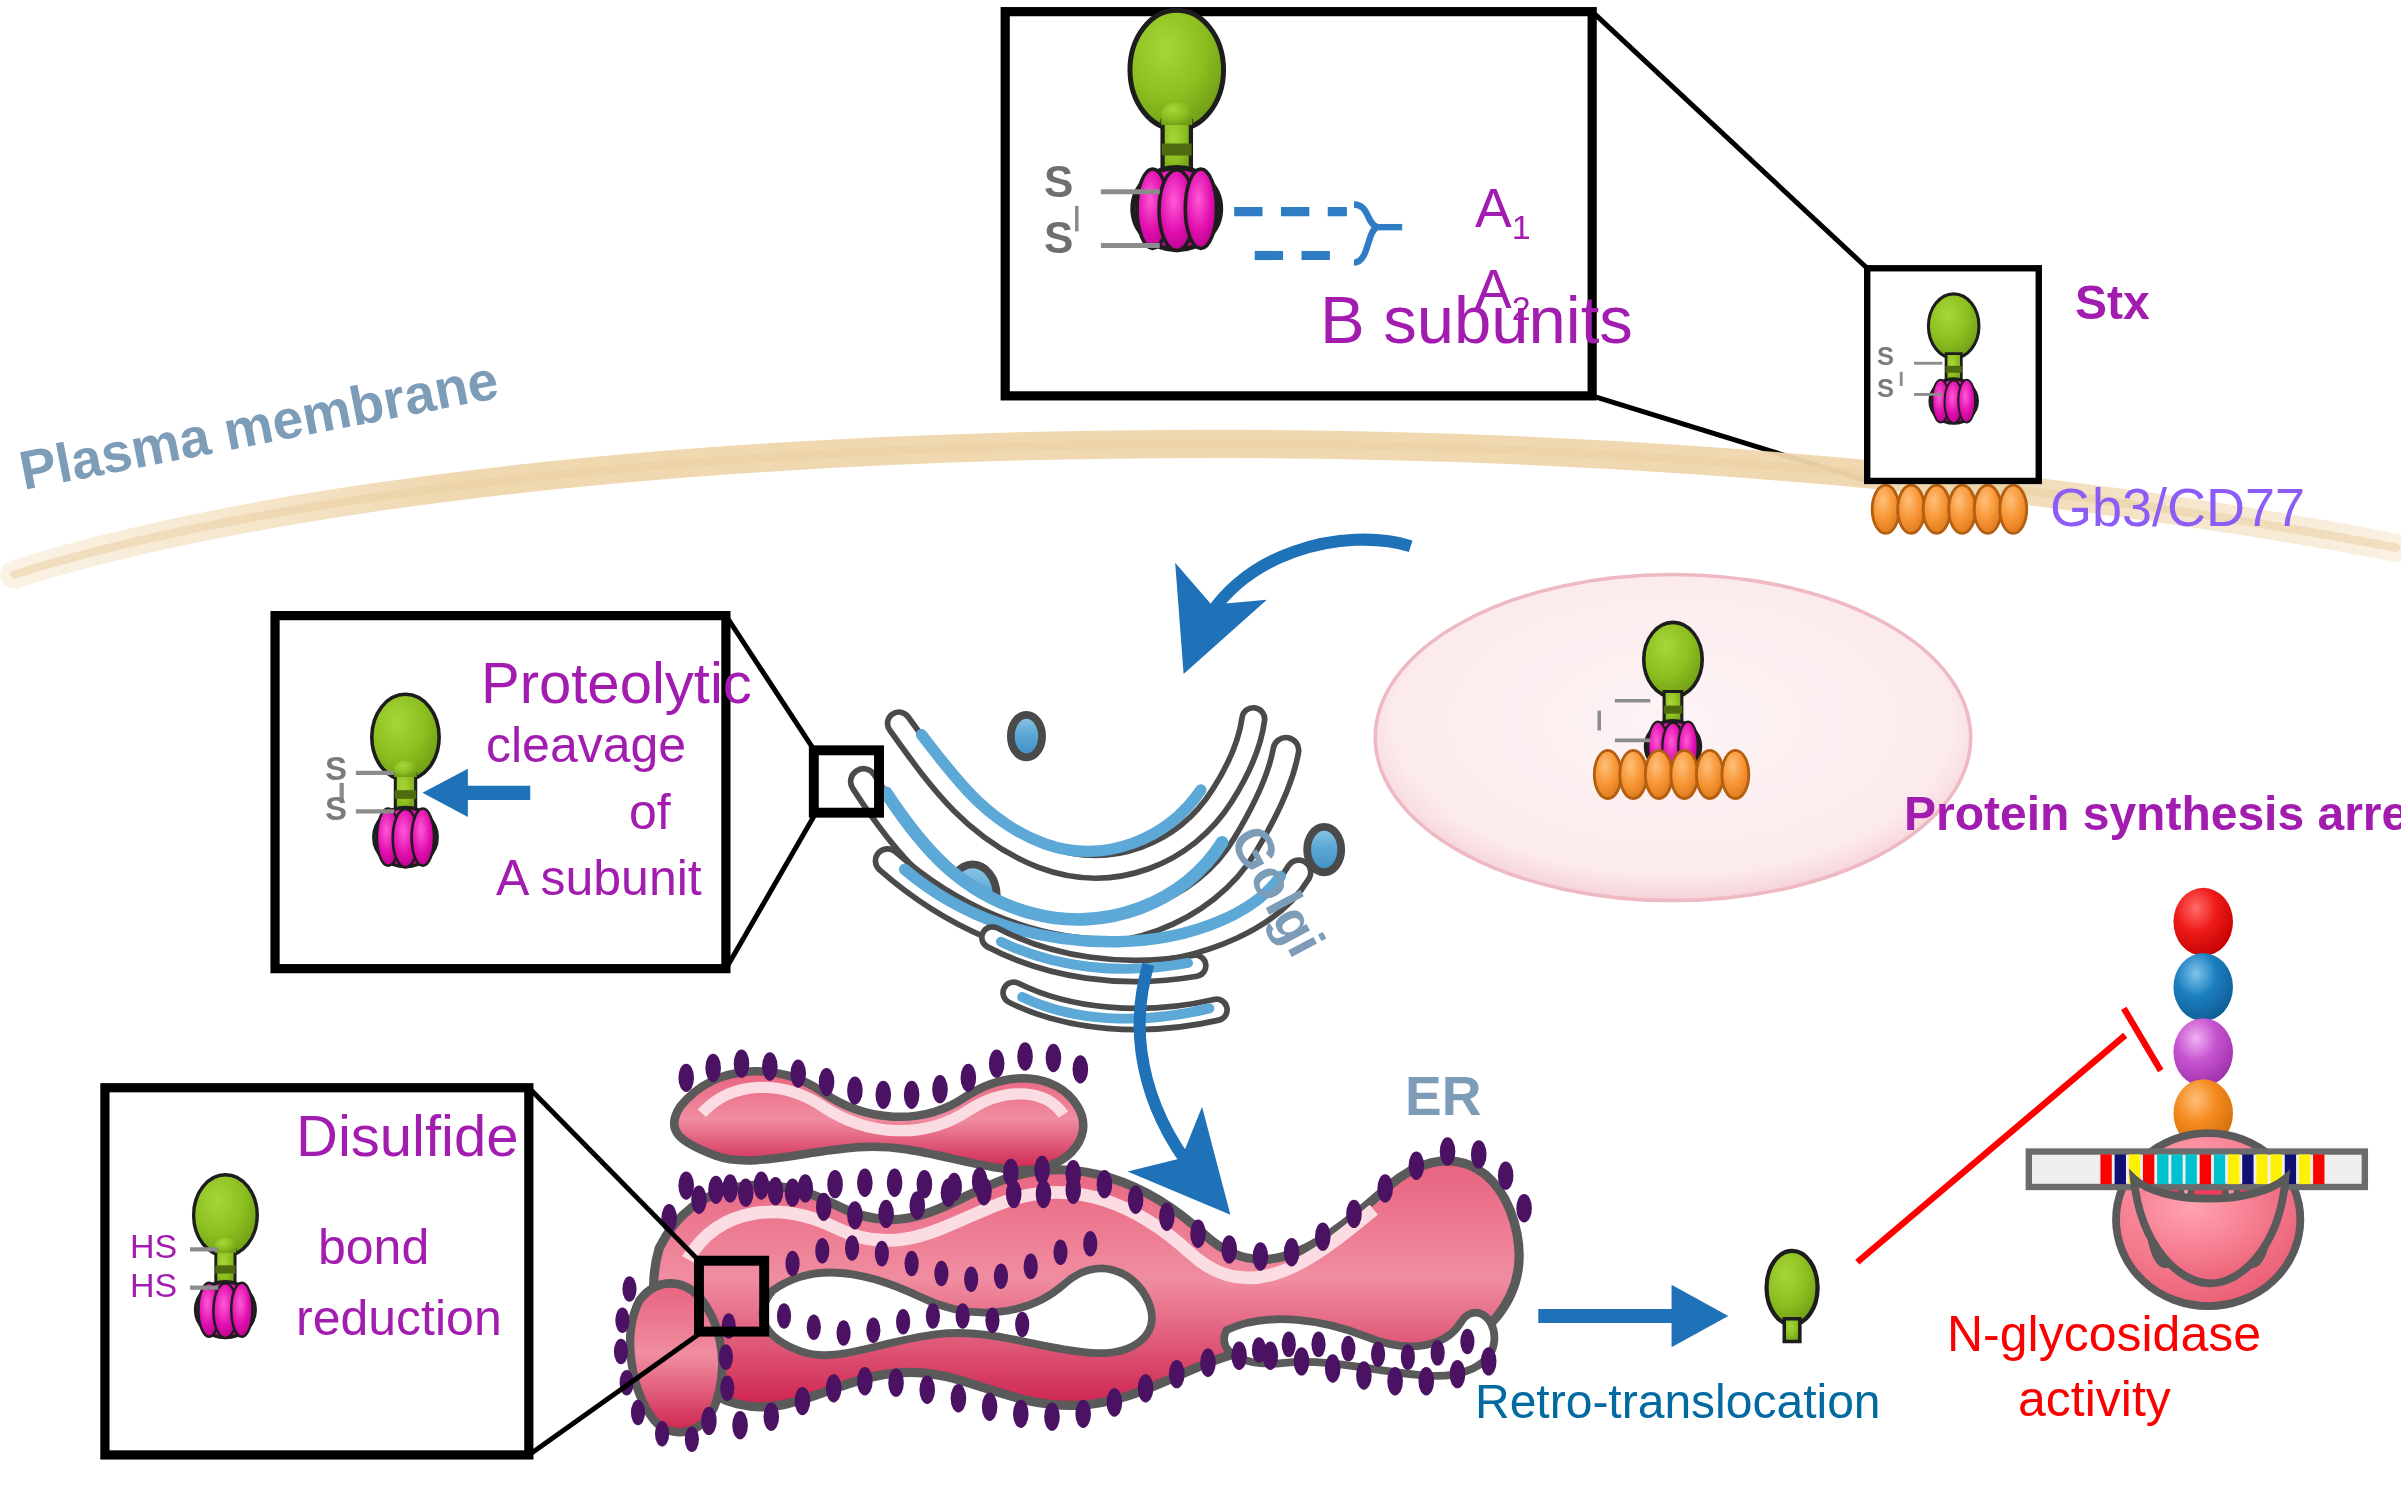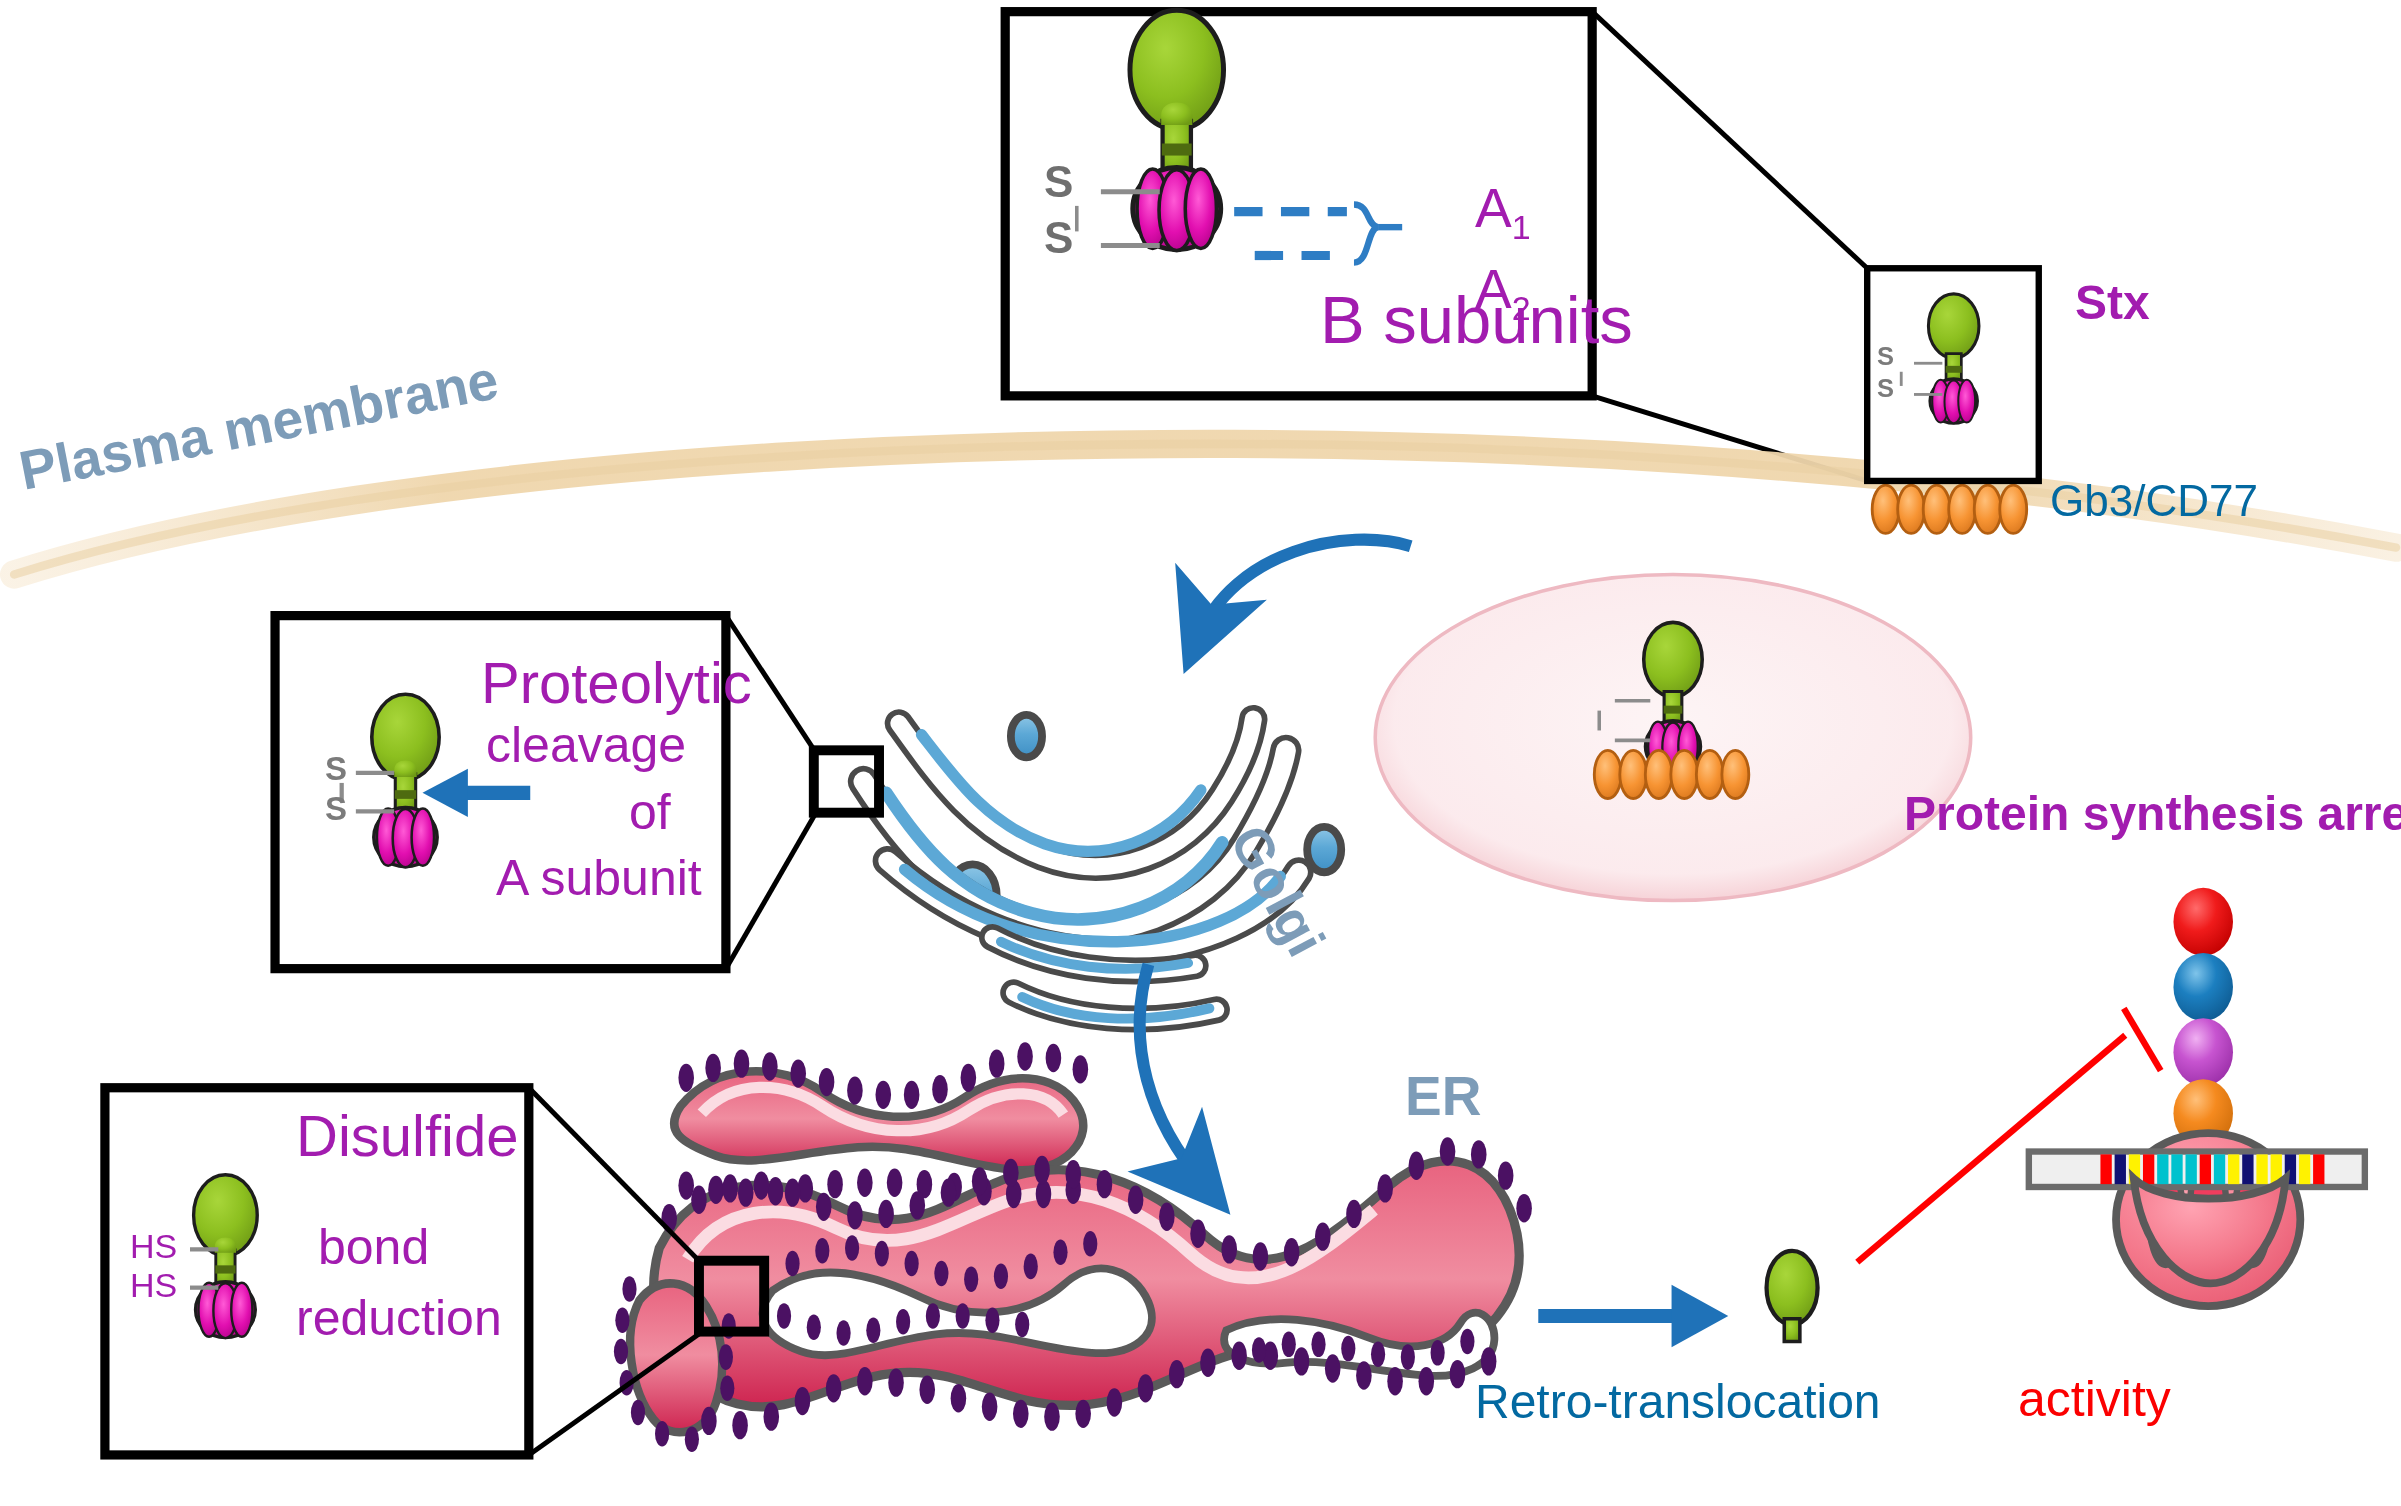--- a/index.html
+++ b/index.html
@@ -475,39 +475,40 @@
 
   <div class="lbl" style="left:1044px;top:157px;font-size:44px;color:#6f6f6f;font-weight:bold;">S</div>
   <div class="lbl" style="left:1044px;top:213px;font-size:44px;color:#6f6f6f;font-weight:bold;">S</div>
 
   <div class="lbl blk b" style="left:2075px;top:275px;font-size:48px;">Stx</div>
   <div class="lbl" style="left:1877px;top:342px;font-size:25.5px;color:#7b7b7b;font-weight:bold;">S</div>
   <div class="lbl" style="left:1877px;top:374px;font-size:25.5px;color:#7b7b7b;font-weight:bold;">S</div>
 
   <div class="lbl bluegrey b" style="left:14px;top:440px;font-size:55px;transform:rotate(-11deg);transform-origin:left top;">Plasma membrane</div>
 
-  <div class="lbl" style="left:2050px;top:476px;font-size:44px;color:#0369a1;">Gb3/CD77</div>
+  <div class="lbl" style="left:2050px;top:476px;font-size:54px;color:#8b5cf6;">Gb3/CD77</div>
 
   <div class="lbl bluegrey b" style="left:1273px;top:815px;font-size:54px;transform:rotate(62deg);transform-origin:left top;">Golgi</div>
 
   <div class="lbl bluegrey b" style="left:1405px;top:1064px;font-size:55px;">ER</div>
 
   <div class="lbl blk" style="left:481px;top:649px;font-size:58px;">Proteolytic</div>
   <div class="lbl blk" style="left:486px;top:716px;font-size:50px;">cleavage</div>
   <div class="lbl blk" style="left:581px;top:783px;font-size:50px;margin-left:48px;">of</div>
   <div class="lbl blk" style="left:496px;top:849px;font-size:50px;">A subunit</div>
   <div class="lbl" style="left:325px;top:750px;font-size:33px;color:#7b7b7b;font-weight:bold;">S</div>
   <div class="lbl" style="left:325px;top:790px;font-size:33px;color:#7b7b7b;font-weight:bold;">S</div>
 
   <div class="lbl blk" style="left:296px;top:1102px;font-size:58px;">Disulfide</div>
   <div class="lbl blk" style="left:318px;top:1218px;font-size:50px;">bond</div>
   <div class="lbl blk" style="left:296px;top:1289px;font-size:50px;">reduction</div>
   <div class="lbl blk" style="left:130px;top:1227px;font-size:34px;">HS</div>
   <div class="lbl blk" style="left:130px;top:1266px;font-size:34px;">HS</div>
 
   <div class="lbl bluetxt" style="left:1475px;top:1374px;font-size:48px;">Retro-translocation</div>
 
+  <div class="lbl redtxt" style="left:1947px;top:1305px;font-size:50px;">N-glycosidase</div>
   <div class="lbl redtxt" style="left:2018px;top:1370px;font-size:50px;">activity</div>
 
   <div class="lbl blk b" style="left:1904px;top:786px;font-size:48px;">Protein synthesis arrest</div>
 
 </div>
 
 
 </body></html>

